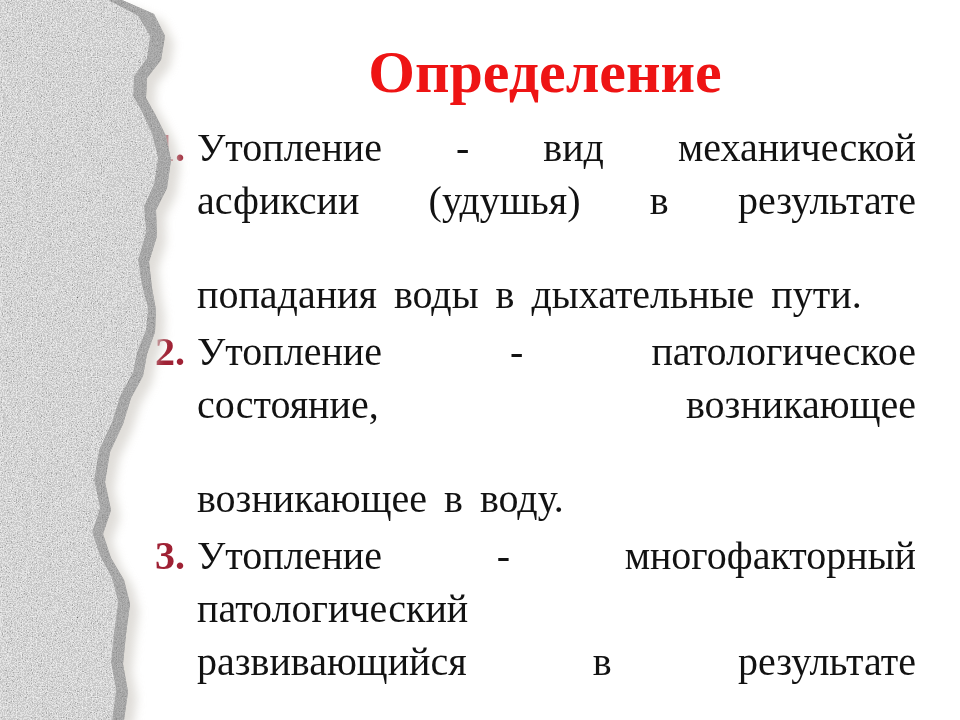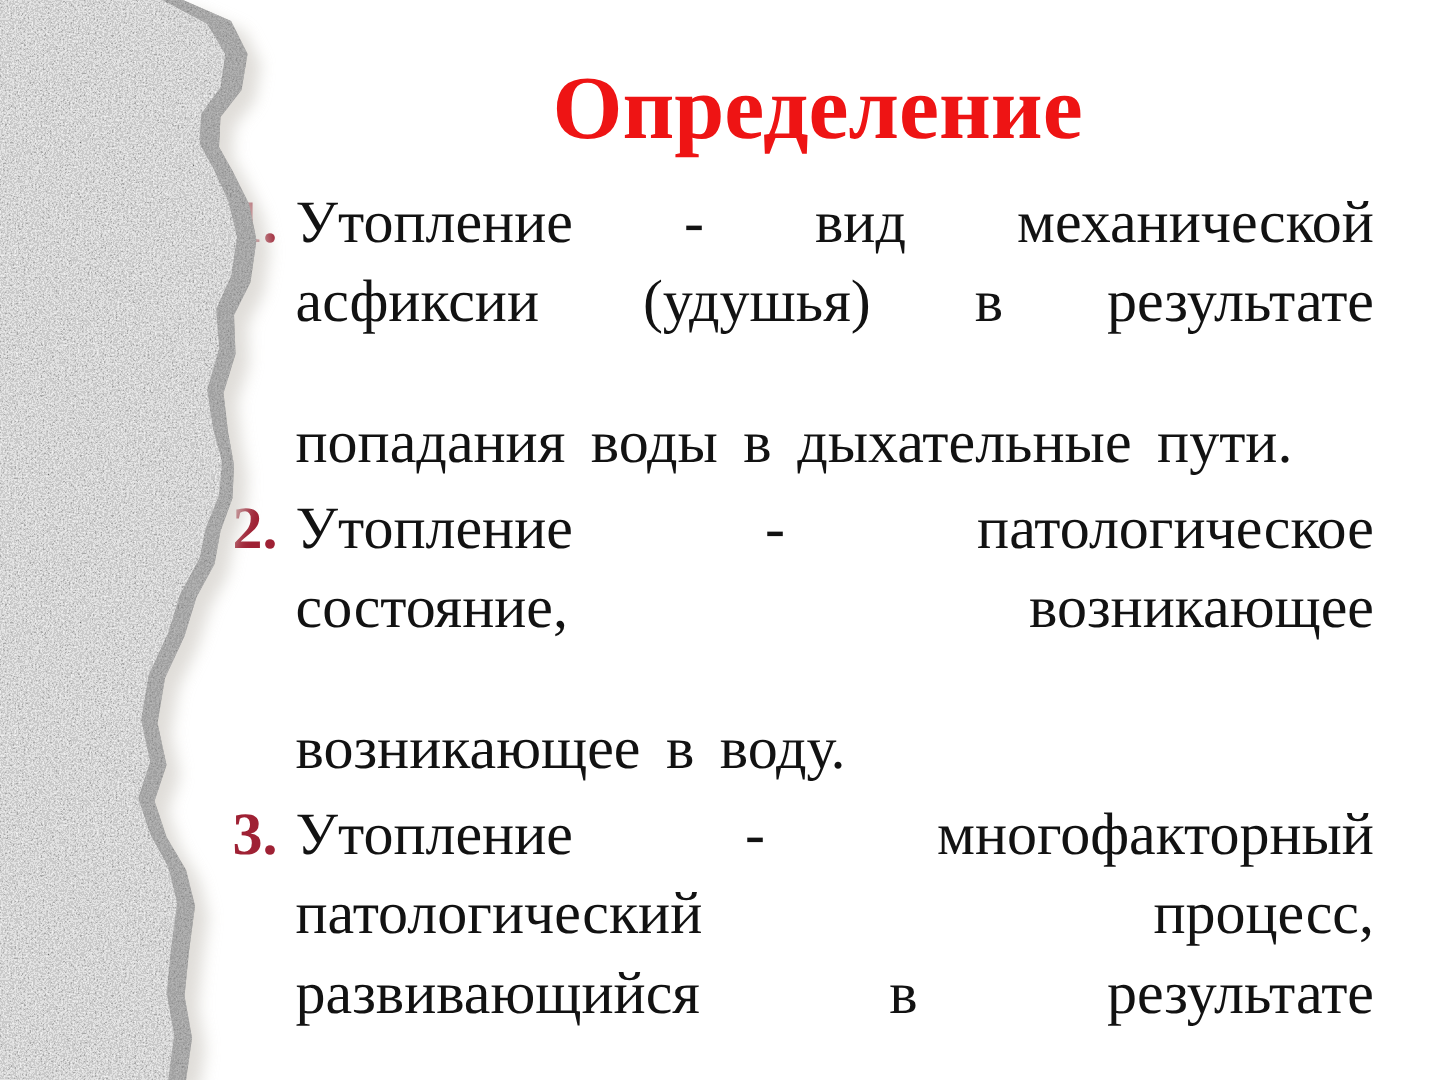--- a/index.html
+++ b/index.html
@@ -155,21 +155,20 @@
       <div class="item">
         <span class="num">3.</span>
         <div class="item-body">
           <div class="line justify">
             <span class="word bold">Утопление</span>
             <span class="word">-</span>
             <span class="word">многофакторный</span>
           </div>
           <div class="line justify">
             <span class="word">патологический</span>
-            <span class="word">процесс,</span>
           </div>
           <div class="line justify">
             <span class="word">развивающийся</span>
             <span class="word">в</span>
             <span class="word">результате</span>
           </div>
         </div>
       </div>
     </div>
 

